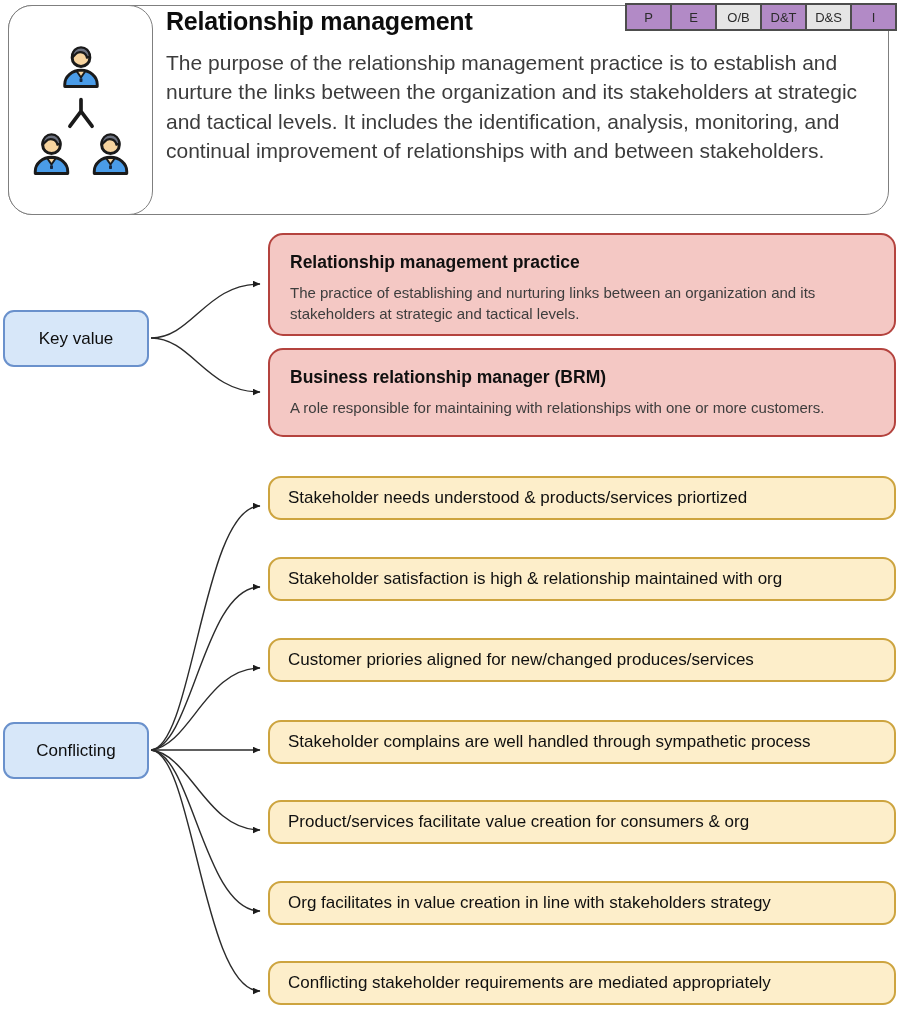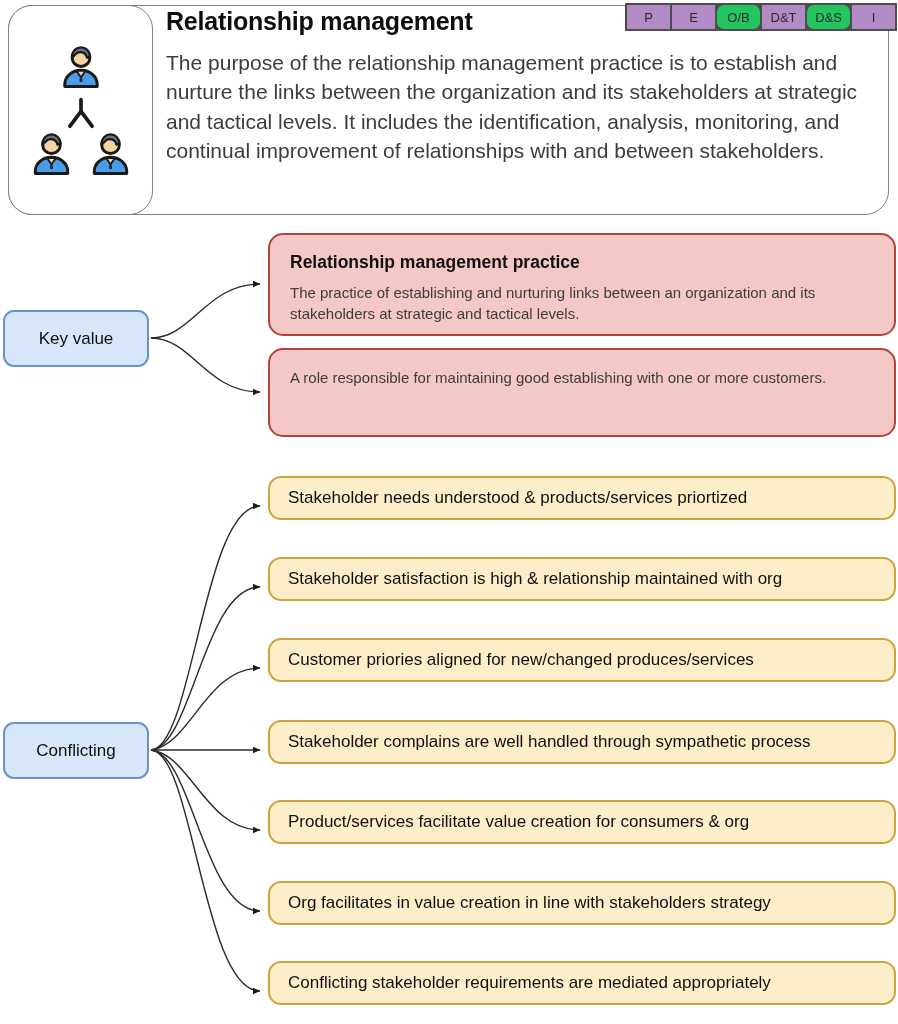--- a/index.html
+++ b/index.html
@@ -27,21 +27,21 @@
   }
   .badge-strip {
     position:absolute; top:3px; right:1px; z-index:4;
     display:flex; border:2px solid #4d4d4d; background:#4d4d4d; gap:2px;
   }
   .badge {
     width:43px; height:24px; display:flex; align-items:center; justify-content:center;
     font-size:13px; color:#2b2b2b;
   }
   .badge.solid { background:#b28ac6; }
-  .badge.light { background:#22c55e;border-radius:7px; }
+  .badge.light { background:#e5e5e5; }
 
   
   .label-box {
     position:absolute; left:3px; width:146px; height:57px; z-index:3;
     background:#d7e7f9; border:2.4px solid #6a91cc; border-radius:11px;
     display:flex; align-items:center; justify-content:center;
     font-size:17px; color:#0d0d0d;
   }
   .label-box.key-terms  { top:310px; }
   .label-box.objectives { top:722px; }
@@ -133,21 +133,22 @@
   </div>
 
   <div class="label-box key-terms">Key value</div>
 
   <div class="term-card t0">
     <div class="term-title">Relationship management practice</div>
     <div class="term-desc">The practice of establishing and nurturing links between an organization and its stakeholders at strategic and tactical levels.</div>
   </div>
 
   <div class="term-card t1">
-    <div class="term-desc">A role responsible for maintaining good establishing with one or more customers.</div>
+    <div class="term-title">Business relationship manager (BRM)</div>
+    <div class="term-desc">A role responsible for maintaining with relationships with one or more customers.</div>
   </div>
 
   <div class="label-box objectives">Conflicting</div>
 
   <div class="obj-card o0">
     <span>Stakeholder needs understood &amp; products/services priortized</span>
   </div>
   <div class="obj-card o1">
     <span>Stakeholder satisfaction is high &amp; relationship maintained with org</span>
   </div>

